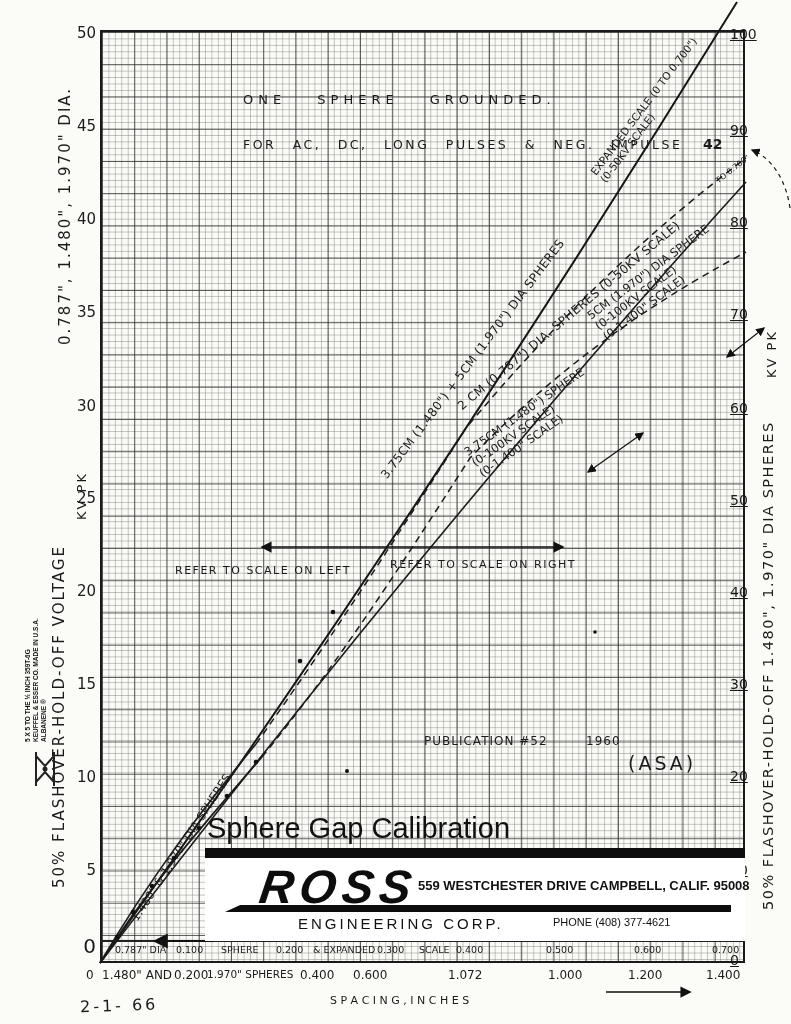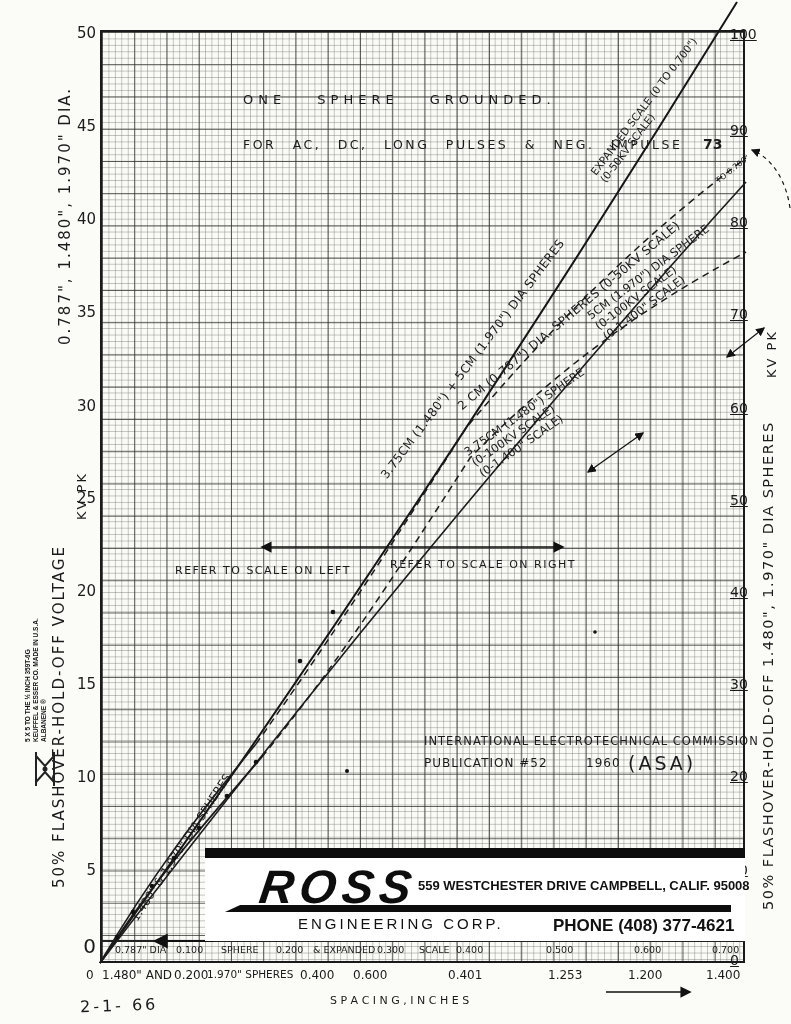--- a/index.html
+++ b/index.html
@@ -101,21 +101,21 @@
   <span class="abs hw tick-r" style="top:214px">80</span>
   <span class="abs hw tick-r" style="top:306px">70</span>
   <span class="abs hw tick-r" style="top:400px">60</span>
   <span class="abs hw tick-r" style="top:492px">50</span>
   <span class="abs hw tick-r" style="top:584px">40</span>
   <span class="abs hw tick-r" style="top:676px">30</span>
   <span class="abs hw tick-r" style="top:768px">20</span>
   <span class="abs hw tick-r" style="top:862px">10</span>
   <span class="abs hw tick-r" style="top:952px">0</span>
 
-  <span class="abs hw" style="left:703px;top:136px;font-size:14px;font-weight:700">73</span>
+  <span class="abs hw" style="left:703px;top:136px;font-size:14px;font-weight:700">42</span>
   <span class="abs hw rot" style="left:714px;top:178px;font-size:8px;transform:rotate(-38deg)">TO 0.700"</span>
 
   <span class="abs hw rot" style="left:50px;top:888px;font-size:15px;letter-spacing:2px;transform:rotate(-90deg)">50% FLASHOVER-HOLD-OFF VOLTAGE</span>
   <span class="abs hw rot" style="left:56px;top:345px;font-size:15px;letter-spacing:2px;transform:rotate(-90deg)">0.787", 1.480", 1.970" DIA.</span>
   <span class="abs hw rot" style="left:74px;top:520px;font-size:13px;letter-spacing:2px;transform:rotate(-90deg)">KV PK</span>
 
   <span class="abs hw rot" style="left:760px;top:910px;font-size:14.5px;letter-spacing:1.5px;transform:rotate(-90deg)">50% FLASHOVER-HOLD-OFF  1.480", 1.970" DIA SPHERES</span>
   <span class="abs hw rot" style="left:764px;top:378px;font-size:13px;letter-spacing:2px;transform:rotate(-90deg)">KV PK</span>
 
   <div class="abs printed rot" style="left:24px;top:742px;font-size:6.5px;line-height:8px;font-weight:700;transform:rotate(-90deg)">
@@ -149,53 +149,53 @@
     <div>(0-1.400" SCALE)</div>
   </div>
   <div class="abs hw rot" style="left:462px;top:448px;font-size:11.5px;line-height:13px;transform:rotate(-35deg)">
     <div>3.75CM (1.480") SPHERE</div>
     <div>(0-100KV SCALE)</div>
     <div>(0-1.400" SCALE)</div>
   </div>
   <span class="abs hw rot" style="left:128px;top:916px;font-size:11.5px;transform:rotate(-57deg)">1.480" &amp; 1.970" DIA SPHERES</span>
 
   <div class="abs hw" style="left:424px;top:726px">
-    <div style="font-size:11.5px;letter-spacing:1px;margin-top:8px">INTERNATIONAL ELECTROTECHNICAL COMMISSION</div>
     <div class="pre" style="font-size:12px;letter-spacing:1px;margin-top:8px">PUBLICATION #52        1960</div>
   </div>
   <span class="abs hw" style="left:628px;top:752px;font-size:19px;letter-spacing:3px">(ASA)</span>
 
+  <span class="abs printed" style="left:207px;top:812px;font-size:29px">Sphere Gap Calibration</span>
   <div class="footer-bar"></div>
   <div class="footer-box">
     <span class="ross-name">ROSS</span>
     <span class="abs printed" style="left:213px;top:20px;font-size:13px;font-weight:700">559 WESTCHESTER DRIVE  CAMPBELL, CALIF. 95008</span>
     <div class="ross-swoosh"></div>
     <span class="abs printed" style="left:93px;top:57px;font-size:15px;font-weight:400;letter-spacing:3px">ENGINEERING CORP.</span>
-    <span class="abs printed" style="left:348px;top:58px;font-size:17px;font-weight:700">PHONE (408) 377-4621</span>
+    <span class="abs printed" style="left:348px;top:58px;font-size:11px;font-weight:400">PHONE (408) 377-4621</span>
   </div>
 
   <span class="abs hw xs-top" style="left:115px">0.787" DIA</span>
   <span class="abs hw xs-top" style="left:176px">0.100</span>
   <span class="abs hw xs-top" style="left:221px">SPHERE</span>
   <span class="abs hw xs-top" style="left:276px">0.200</span>
   <span class="abs hw xs-top" style="left:313px">&amp; EXPANDED</span>
   <span class="abs hw xs-top" style="left:377px">0.300</span>
   <span class="abs hw xs-top" style="left:419px">SCALE</span>
   <span class="abs hw xs-top" style="left:456px">0.400</span>
   <span class="abs hw xs-top" style="left:546px">0.500</span>
   <span class="abs hw xs-top" style="left:634px">0.600</span>
   <span class="abs hw xs-top" style="left:712px">0.700</span>
 
   <span class="abs hw xs-bot" style="left:86px">0</span>
   <span class="abs hw xs-bot" style="left:102px">1.480" AND</span>
   <span class="abs hw xs-bot" style="left:174px">0.200</span>
   <span class="abs hw xs-bot" style="left:207px;font-size:10.5px">1.970" SPHERES</span>
   <span class="abs hw xs-bot" style="left:300px">0.400</span>
   <span class="abs hw xs-bot" style="left:353px">0.600</span>
-  <span class="abs hw xs-bot" style="left:448px">0.401</span>
-  <span class="abs hw xs-bot" style="left:548px">1.253</span>
+  <span class="abs hw xs-bot" style="left:448px">1.072</span>
+  <span class="abs hw xs-bot" style="left:548px">1.000</span>
   <span class="abs hw xs-bot" style="left:628px">1.200</span>
   <span class="abs hw xs-bot" style="left:706px">1.400</span>
 
   <span class="abs hw" style="left:330px;top:994px;font-size:11px">S P A C I N G ,    I N C H E S</span>
   <span class="abs hw" style="left:80px;top:996px;font-size:16px;letter-spacing:3px;transform:rotate(-2deg)">2-1- 66</span>
 
 </div>
 
 </body></html>

